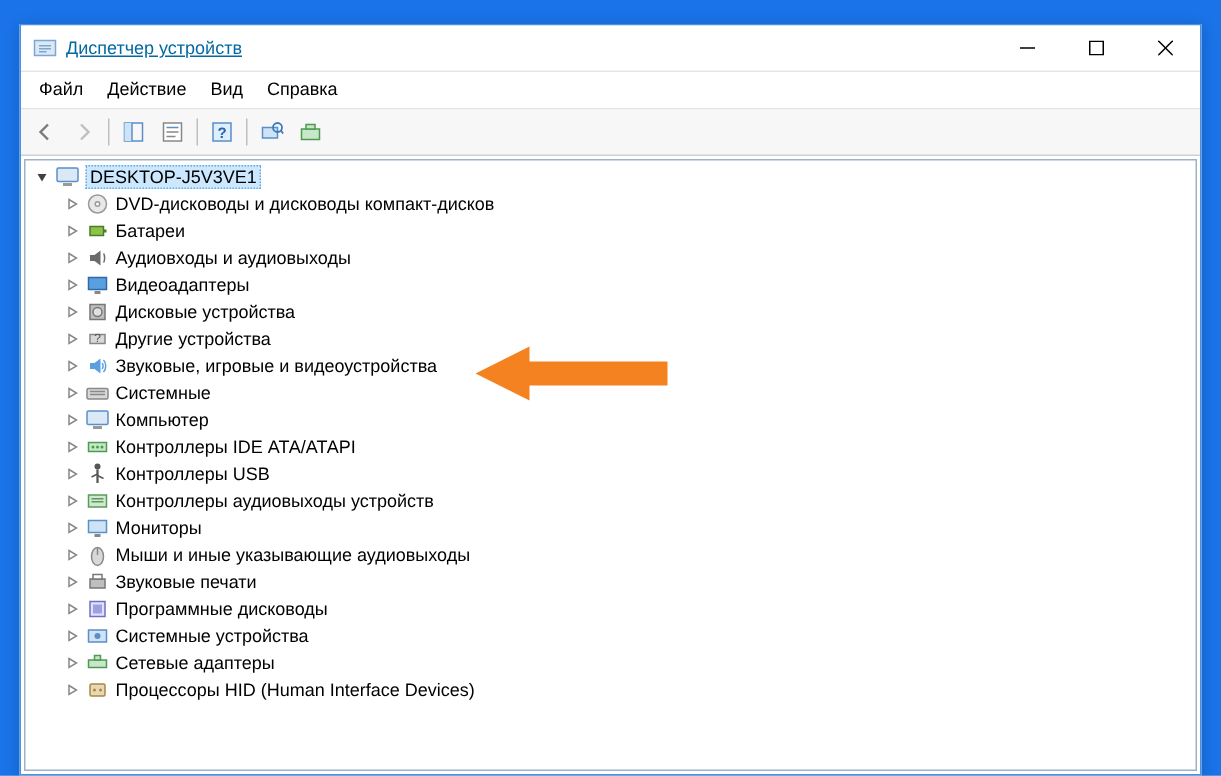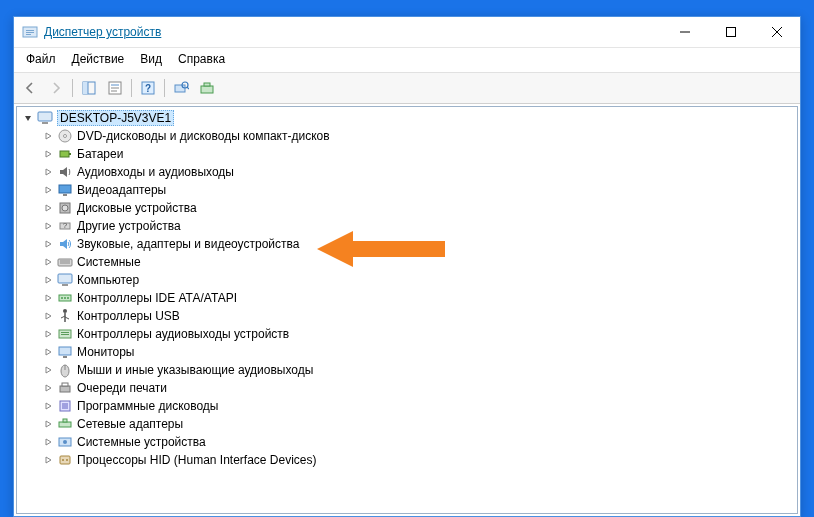--- a/index.html
+++ b/index.html
@@ -326,21 +326,21 @@
           <div class="tree-row child">
             <span class="expander">
               <svg width="10" height="10">
                 <path d="M3 2 L8 5 L3 8 Z" fill="none" stroke="#888"></path>
               </svg>
             </span>
             <span class="node-icon"><svg viewBox="0 0 16 16" width="16" height="16">
                 <path d="M3 6h3l4-3v10l-4-3H3z" fill="#5aa0e0"></path>
                 <path d="M12 4c2 2 2 6 0 8M11 6c1 1 1 3 0 4" fill="none" stroke="#5aa0e0"></path>
               </svg></span>
-            <span class="node-label">Звуковые, адаптеры и видеоустройства</span>
+            <span class="node-label">Звуковые, игровые и видеоустройства</span>
           </div>
           <div class="tree-row child">
             <span class="expander">
               <svg width="10" height="10">
                 <path d="M3 2 L8 5 L3 8 Z" fill="none" stroke="#888"></path>
               </svg>
             </span>
             <span class="node-icon"><svg viewBox="0 0 16 16" width="16" height="16">
                 <rect x="1" y="5" width="14" height="7" rx="1" fill="#d8d8d8" stroke="#888"></rect>
                 <line x1="3" y1="7" x2="13" y2="7" stroke="#888"></line>
@@ -428,57 +428,57 @@
           <div class="tree-row child">
             <span class="expander">
               <svg width="10" height="10">
                 <path d="M3 2 L8 5 L3 8 Z" fill="none" stroke="#888"></path>
               </svg>
             </span>
             <span class="node-icon"><svg viewBox="0 0 16 16" width="16" height="16">
                 <rect x="3" y="6" width="10" height="6" fill="#bfbfbf" stroke="#777"></rect>
                 <rect x="5" y="3" width="6" height="3" fill="#fff" stroke="#777"></rect>
               </svg></span>
-            <span class="node-label">Очереди печати</span>
+            <span class="node-label">Звуковые печати</span>
           </div>
           <div class="tree-row child">
             <span class="expander">
               <svg width="10" height="10">
                 <path d="M3 2 L8 5 L3 8 Z" fill="none" stroke="#888"></path>
               </svg>
             </span>
             <span class="node-icon"><svg viewBox="0 0 16 16" width="16" height="16">
                 <rect x="3" y="3" width="10" height="10" fill="#e0e0ff" stroke="#7070c0"></rect>
                 <rect x="5" y="5" width="6" height="6" fill="#a0a0e0"></rect>
               </svg></span>
             <span class="node-label">Программные дисководы</span>
           </div>
           <div class="tree-row child">
             <span class="expander">
               <svg width="10" height="10">
                 <path d="M3 2 L8 5 L3 8 Z" fill="none" stroke="#888"></path>
               </svg>
             </span>
             <span class="node-icon"><svg viewBox="0 0 16 16" width="16" height="16">
+                <rect x="2" y="4" width="12" height="8" fill="#cfe3f7" stroke="#5a8fc8"></rect>
+                <circle cx="8" cy="8" r="2" fill="#5a8fc8"></circle>
+              </svg></span>
+            <span class="node-label">Системные устройства</span>
+          </div>
+          <div class="tree-row child">
+            <span class="expander">
+              <svg width="10" height="10">
+                <path d="M3 2 L8 5 L3 8 Z" fill="none" stroke="#888"></path>
+              </svg>
+            </span>
+            <span class="node-icon"><svg viewBox="0 0 16 16" width="16" height="16">
                 <rect x="2" y="6" width="12" height="5" fill="#c8e6c9" stroke="#4b9b50"></rect>
                 <rect x="6" y="3" width="4" height="3" fill="#c8e6c9" stroke="#4b9b50"></rect>
               </svg></span>
             <span class="node-label">Сетевые адаптеры</span>
-          </div>
-          <div class="tree-row child">
-            <span class="expander">
-              <svg width="10" height="10">
-                <path d="M3 2 L8 5 L3 8 Z" fill="none" stroke="#888"></path>
-              </svg>
-            </span>
-            <span class="node-icon"><svg viewBox="0 0 16 16" width="16" height="16">
-                <rect x="2" y="4" width="12" height="8" fill="#cfe3f7" stroke="#5a8fc8"></rect>
-                <circle cx="8" cy="8" r="2" fill="#5a8fc8"></circle>
-              </svg></span>
-            <span class="node-label">Системные устройства</span>
           </div>
           <div class="tree-row child">
             <span class="expander">
               <svg width="10" height="10">
                 <path d="M3 2 L8 5 L3 8 Z" fill="none" stroke="#888"></path>
               </svg>
             </span>
             <span class="node-icon"><svg viewBox="0 0 16 16" width="16" height="16">
                 <rect x="3" y="4" width="10" height="8" rx="1" fill="#e8d8b8" stroke="#a88840"></rect>
                 <circle cx="6" cy="8" r="1" fill="#a88840"></circle>

